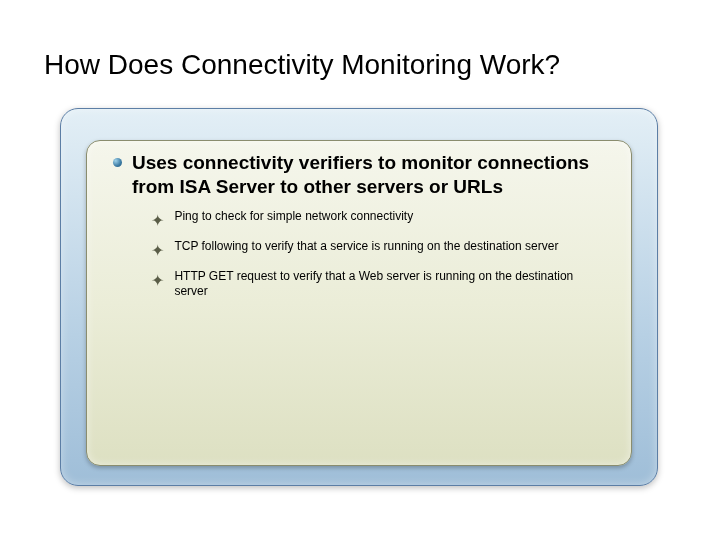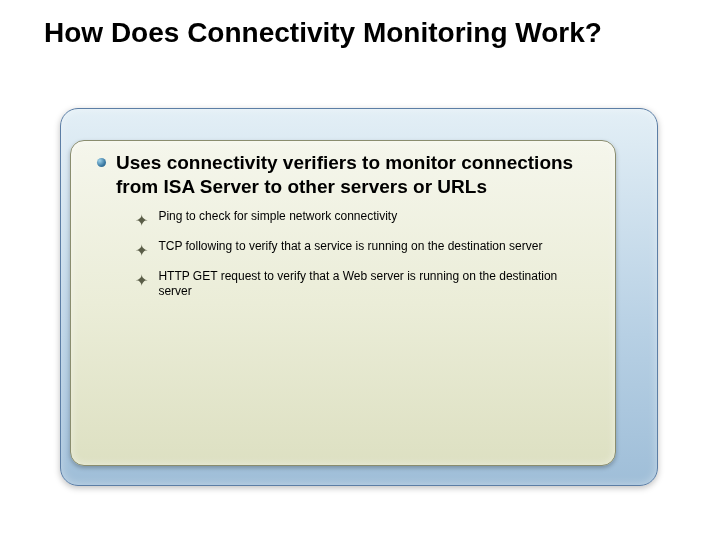--- a/index.html
+++ b/index.html
@@ -11,24 +11,25 @@
     overflow: hidden;
   }
   .slide {
     width: 720px;
     height: 540px;
     position: relative;
     padding: 18px 44px 0 44px;
   }
   .title {
     font-size: 28px;
-    font-weight: bold;
+    font-weight: normal;
     color: #000;
     line-height: 1.1;
     margin-bottom: 8px;
+    margin-top: 32px;
   }
   .outer-card {
     position: absolute;
     left: 60px;
     top: 108px;
     width: 598px;
     height: 378px;
     border-radius: 18px;
     background: linear-gradient(to bottom, #e3eff6 0%, #b7d0e4 60%, #9fbed8 100%);
     border: 1px solid #5c7ea5;
@@ -39,21 +40,21 @@
     left: 88px;
     top: 130px;
     font-size: 20px;
     font-weight: bold;
     color: #000;
     text-decoration: underline;
     z-index: 5;
   }
   .inner-card {
     position: absolute;
-    left: 70px;
+    left: 86px;
     top: 140px;
     width: 546px;
     height: 326px;
     border-radius: 14px;
     background: linear-gradient(to bottom, #f5f6ec 0%, #ebedd8 50%, #dde0c2 100%);
     border: 1px solid #8a8d6f;
     box-shadow: 0 2px 4px rgba(0,0,0,0.25), inset 0 0 8px rgba(255,255,255,0.5);
     z-index: 3;
     padding: 10px 22px 14px 26px;
     overflow: hidden;

